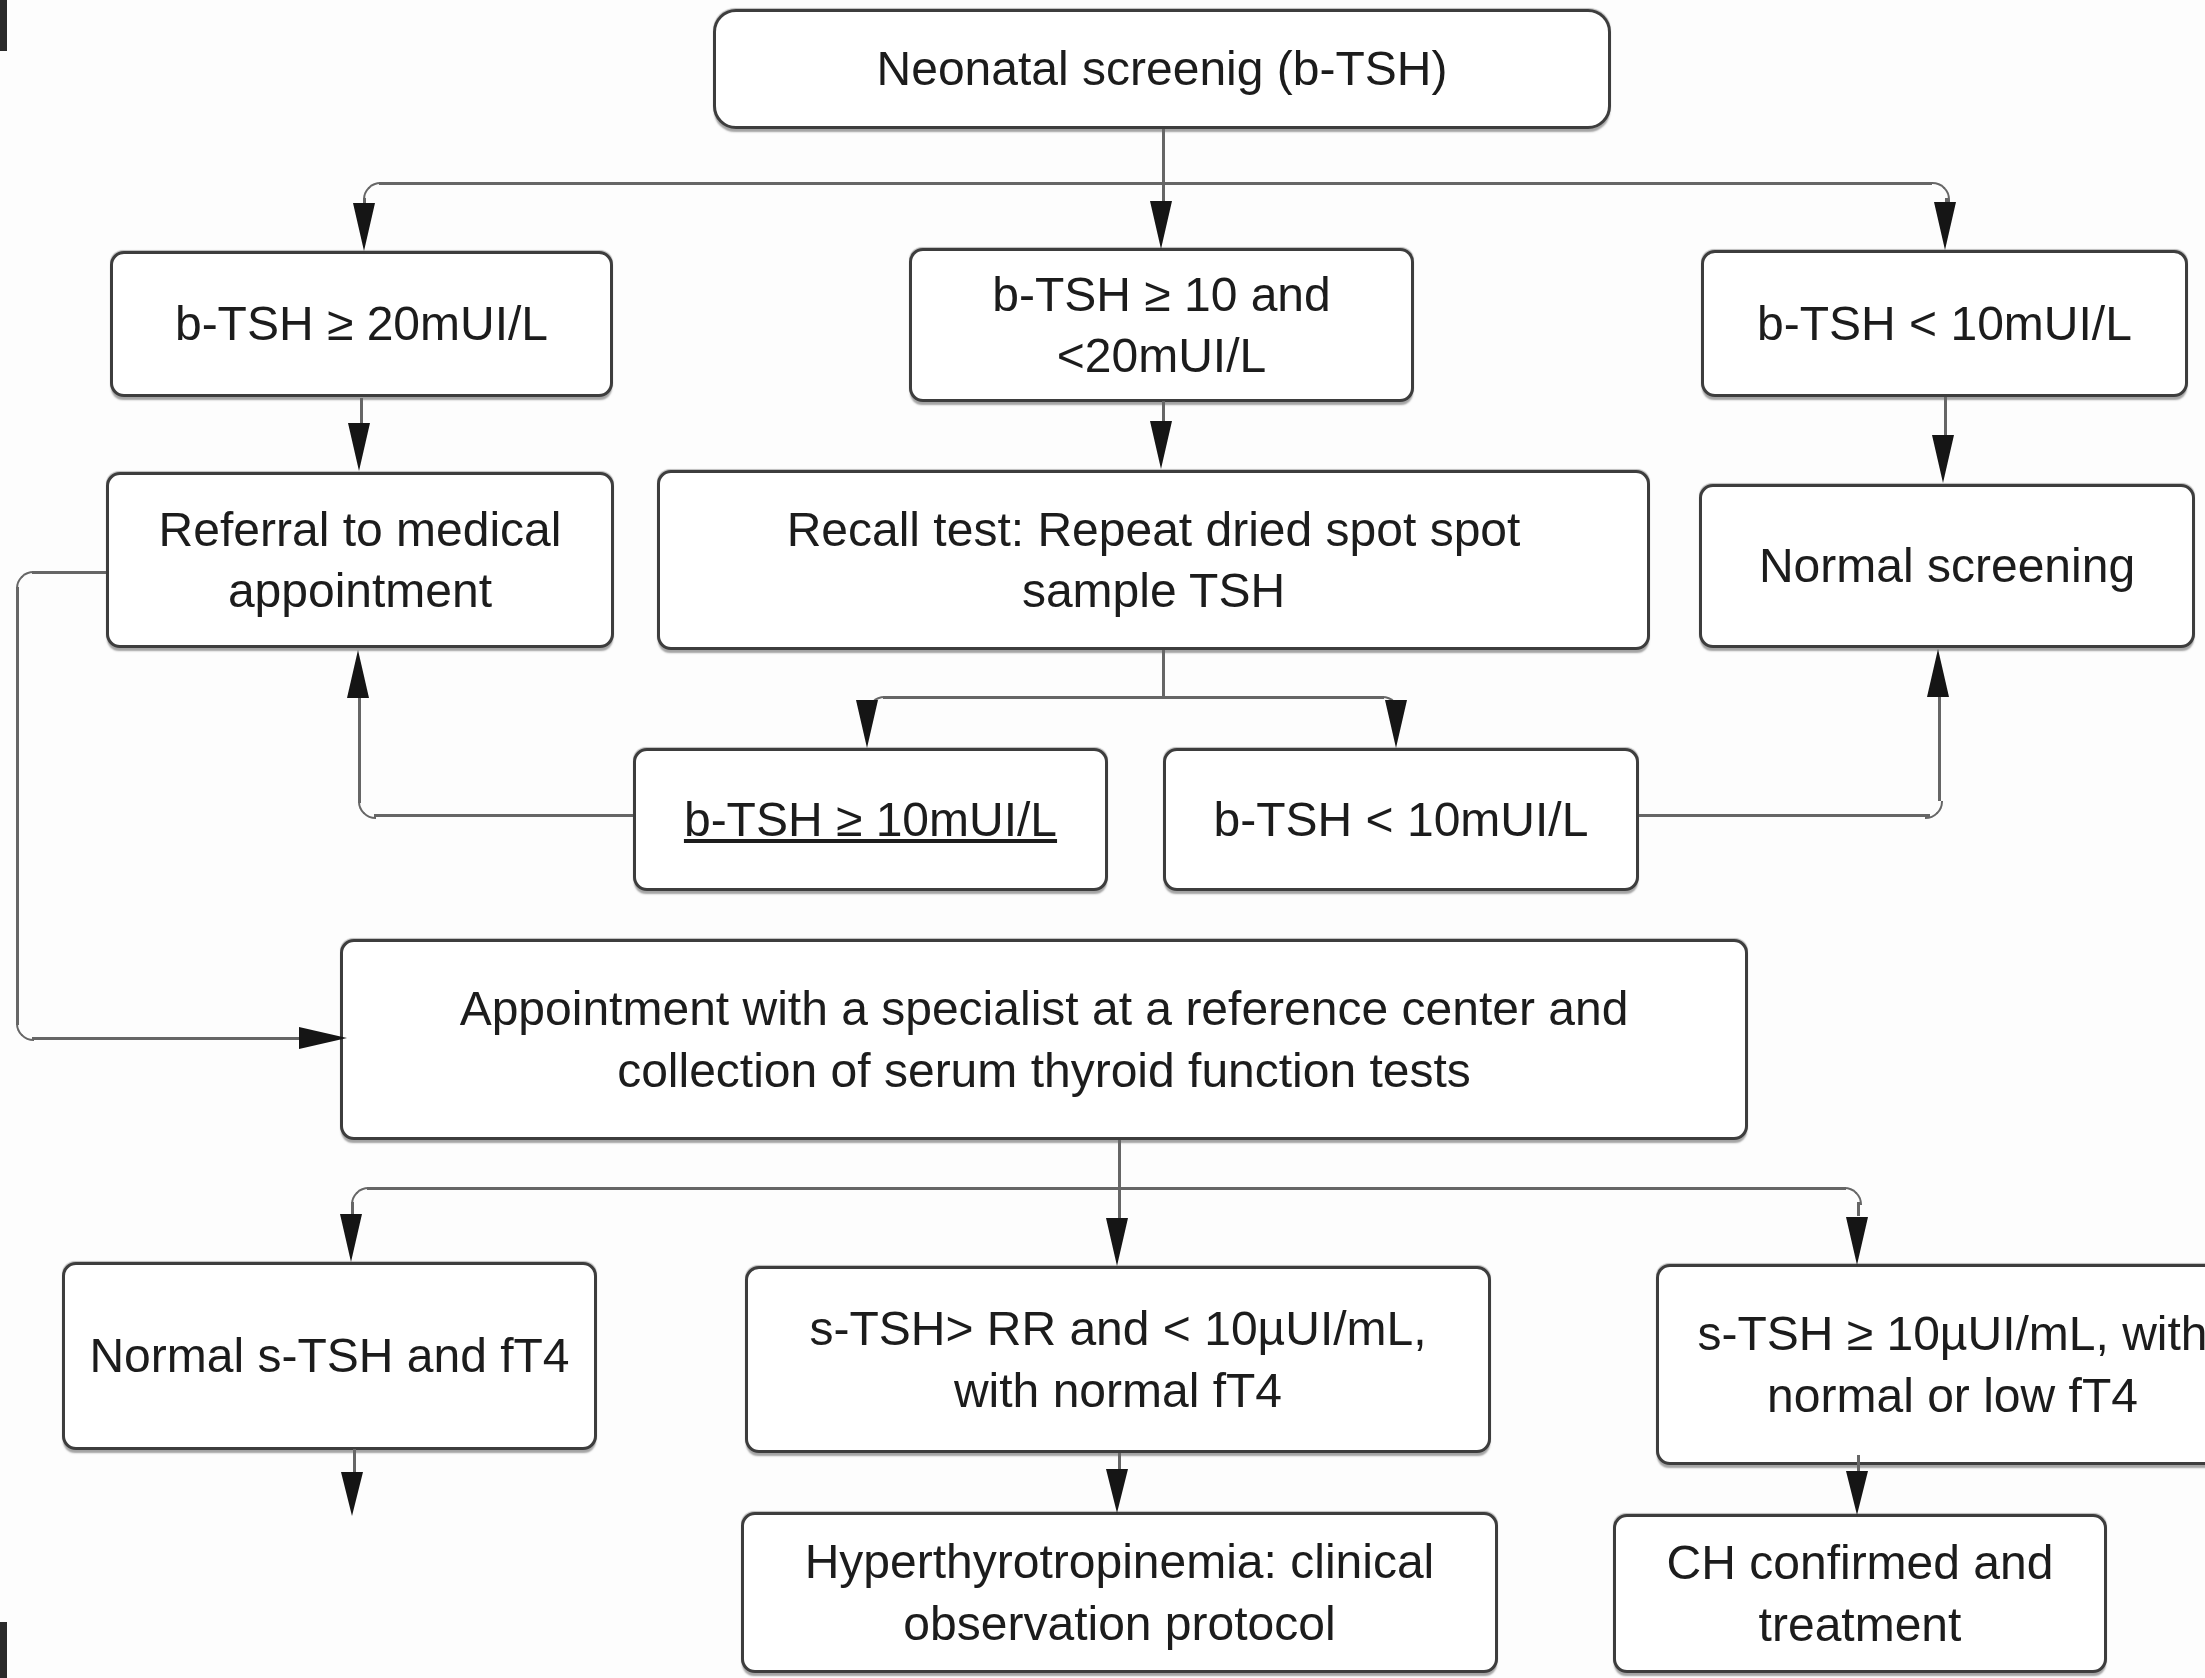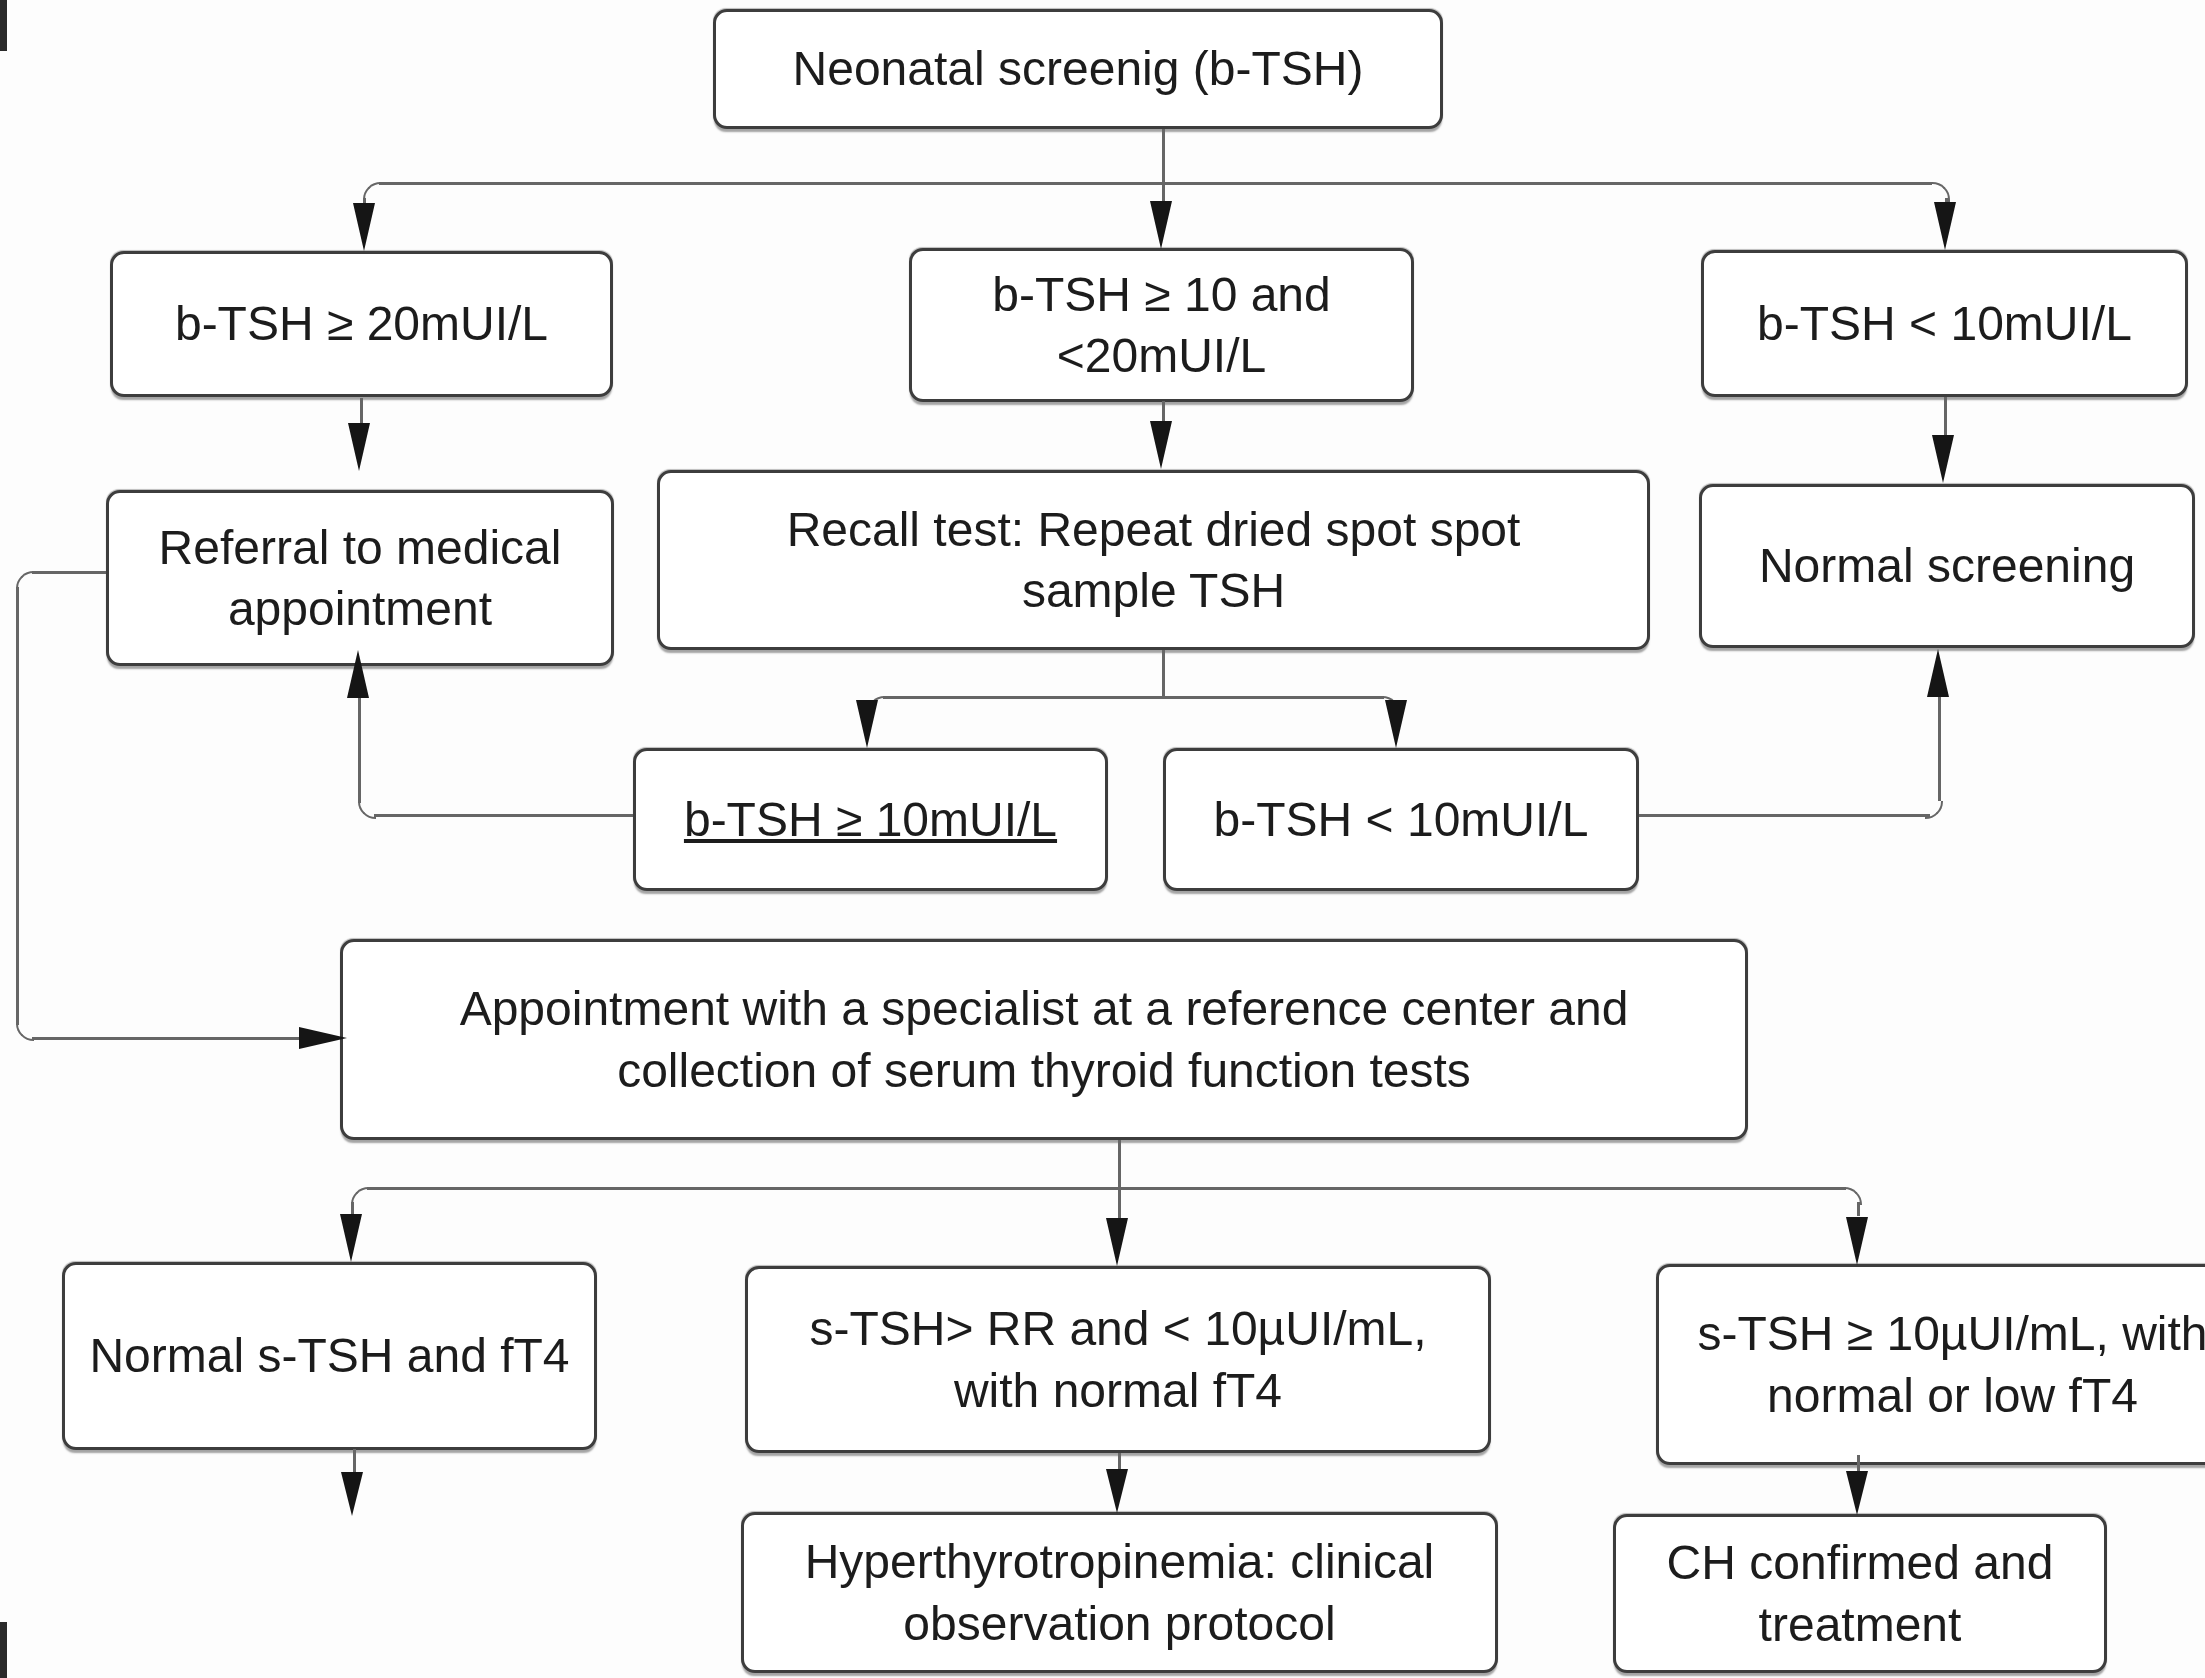--- a/index.html
+++ b/index.html
@@ -22,25 +22,25 @@
     align-items:center;
     justify-content:center;
     text-align:center;
     white-space:pre-line;
     font-size:48px;
     line-height:1.28;
     color:#1c1c1c;
     padding:0 21px;
     box-shadow:0 4.4px 1.8px -1.8px rgba(90,90,90,.55), 0 -1.8px 0.9px -0.9px rgba(90,90,90,.4);
   }
-  .n-screening       {left:713px;  top:8.8px;   width:730px; height:120px;}
+  .n-screening       {left:713px;  top:8.8px;   width:898px; height:120px;border-radius:23px;}
   .n-tsh-ge20        {left:110px;  top:251px;  width:503px;  height:146px;}
   .n-tsh-10-20       {left:909px; top:248px;  width:505px;  height:154px;}
   .n-tsh-lt10        {left:1701px; top:250px;  width:487px;  height:147px;}
-  .n-referral        {left:106px;  top:472px;  width:508px;  height:176px;margin-top:18px;}
+  .n-referral        {left:106px;  top:472px;  width:508px;  height:176px;}
   .n-recall          {left:657px;  top:470px;  width:993px; height:180px;}
   .n-normal-screening{left:1699px; top:484px;  width:496px;  height:164px;}
   .n-recall-ge10     {left:633px;  top:748px;  width:475px;  height:143px;text-decoration:underline;}
   .n-recall-lt10     {left:1163px; top:748px;  width:476px;  height:143px;}
   .n-specialist      {left:340px;  top:939px; width:1408px; height:201px;}
   .n-normal-stsh     {left:62px;   top:1262px; width:535px;  height:188px;}
   .n-stsh-rr         {left:745px;  top:1266px; width:746px;  height:187px;}
   .n-stsh-ge10       {left:1656px; top:1264px; width:593px;  height:201px;}
   .n-ch-discarded    {left:129px;  top:1514px; width:469px;  height:159px;}
   .n-hyper           {left:741px;  top:1512px; width:757px;  height:161px;}

